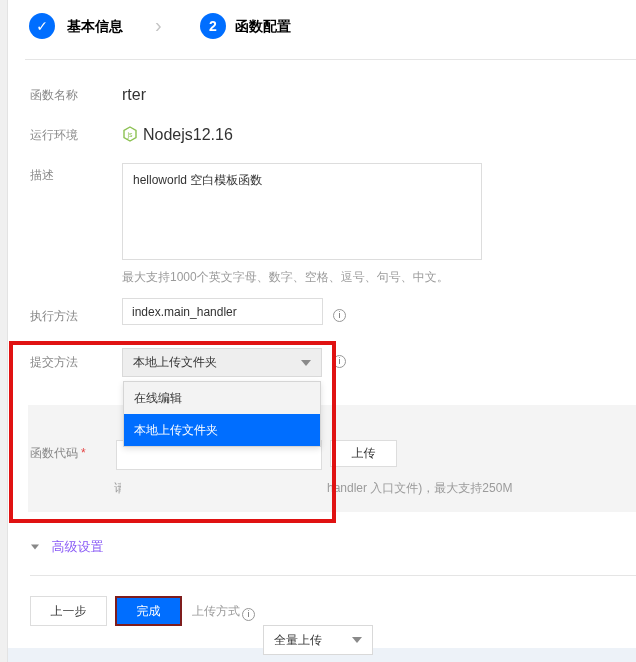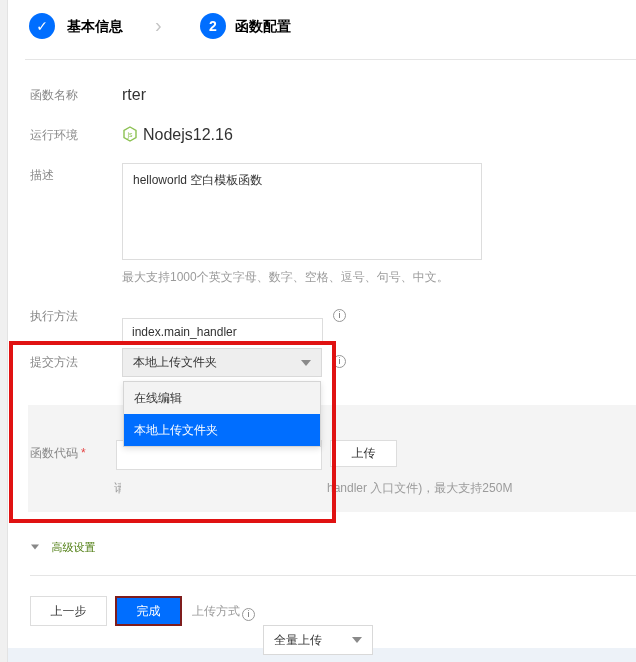--- a/index.html
+++ b/index.html
@@ -67,21 +67,21 @@
   .btn.secondary { background:#fff; border:1px solid #ddd; color:#333; }
   .btn.primary { background:#006eff; border:2px solid #7f1d1d; color:#ffffff; }
   .btn.upload { background:#fff; border:1px solid #ddd; color:#333; }
 
   .required { color:#e54545; margin-left:3px; }
 
   .tri-down {
     display:inline-block; width:0; height:0; border-left:5px solid transparent;
     border-right:5px solid transparent; border-top:6px solid #888; vertical-align:middle;
   }
-  .adv-label { font-size:11px; color:#4d7c0f; }
+  .adv-label { font-size:13px; color:#8b5cf6; }
 
   .annotation-rect {
     border:4px solid #e01212; z-index:10; pointer-events:none; background:transparent;
   }
   .clip-frag { overflow:hidden; width:7px; height:14px; }
 </style>
 </head>
 <body>
 
 <div class="left-strip"></div>
@@ -109,21 +109,21 @@
     <text x="8" y="10.5" font-size="7" fill="#8cc152" text-anchor="middle" font-family="Liberation Sans, sans-serif">js</text>
   </svg>
 </div>
 <div class="abs field-value" style="left:143px; top:128px;">Nodejs12.16</div>
 
 <div class="abs field-label" style="left:30px; top:168px;">描述</div>
 <textarea class="abs desc" style="left: 122px; top: 163px;">helloworld 空白模板函数</textarea>
 <div class="abs helper" style="left:122px; top:270px;">最大支持1000个英文字母、数字、空格、逗号、句号、中文。</div>
 
 <div class="abs field-label" style="left:30px; top:309px;">执行方法</div>
-<input class="abs text" style="left: 122px; top: 318px; width: 201px; height: 27px;" value="index.main_handler">
+<input class="abs text" style="left: 122px; top: 298px; width: 201px; height: 27px;" value="index.main_handler">
 <div class="abs info-icon" style="left:333px; top:309px;">i</div>
 
 <div class="abs field-label" style="left:30px; top:355px;">提交方法</div>
 <div class="abs select gray" style="left:122px; top:348px; width:200px; height:29px;">
   <span>本地上传文件夹</span>
   <span class="caret-down"></span>
 </div>
 <div class="abs info-icon" style="left:333px; top:355px;">i</div>
 
 <div class="abs gray-panel" style="left:28px; top:405px; width:608px; height:107px;"></div>

